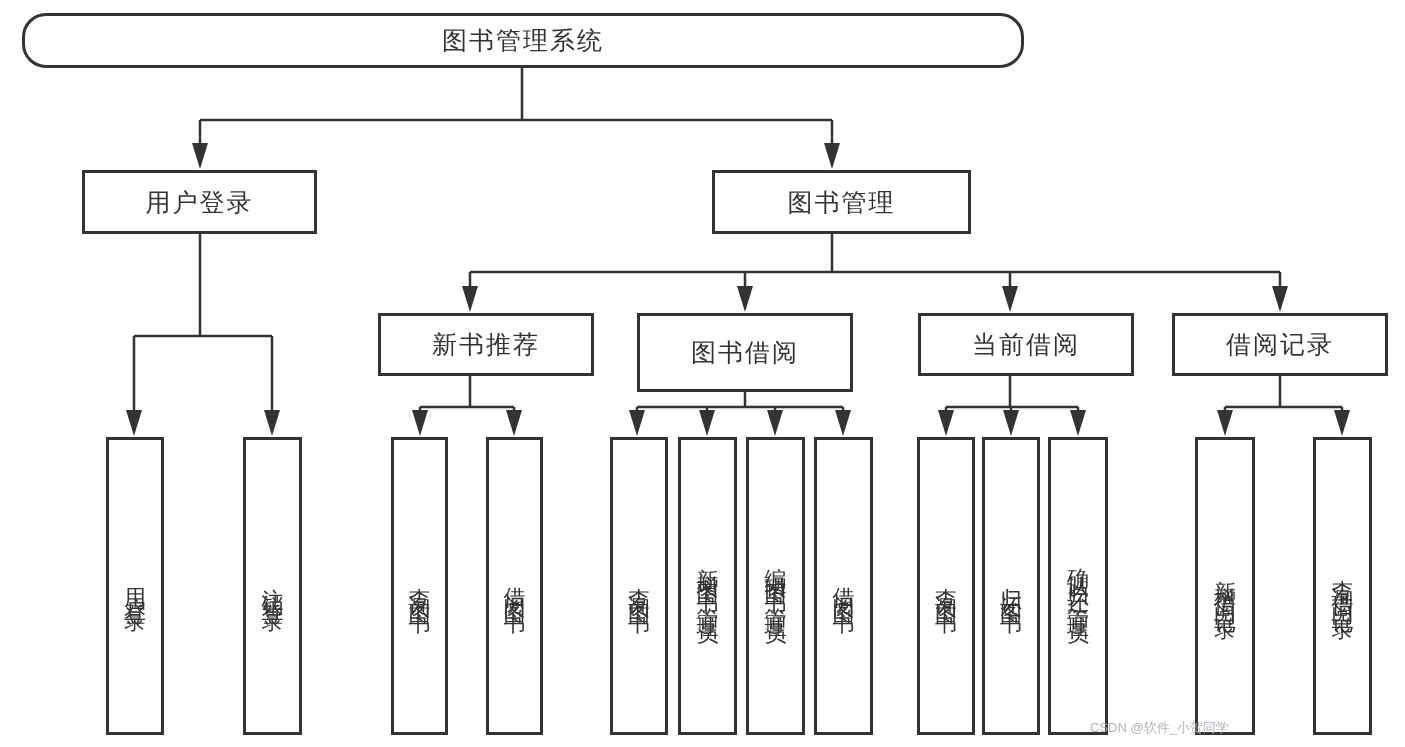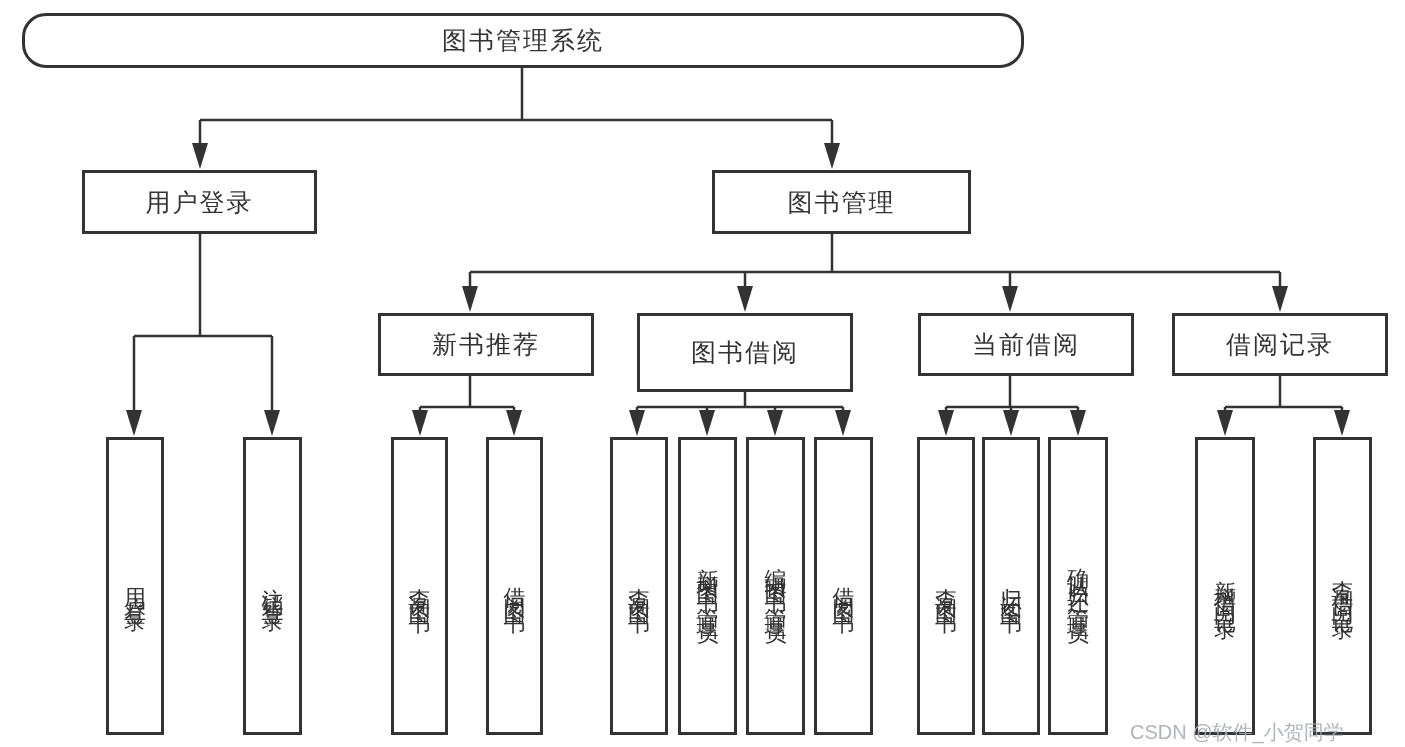--- a/index.html
+++ b/index.html
@@ -62,23 +62,23 @@
   .n-leaf-bor-add    { left: 678px;  width: 59px; }
   .n-leaf-bor-edit   { left: 746px;  width: 59px; }
   .n-leaf-bor-borrow { left: 814px;  width: 59px; }
   .n-leaf-cur-query  { left: 917px;  width: 58px; }
   .n-leaf-cur-return { left: 982px;  width: 58px; }
   .n-leaf-cur-confirm{ left: 1048px; width: 60px; }
   .n-leaf-rb-add     { left: 1195px; width: 60px; }
   .n-leaf-rb-query   { left: 1313px; width: 59px; }
   .watermark {
     position: absolute;
-    left: 1130px;
+    left: 1090px;
     top: 719px;
-    font-size: 20px;
+    font-size: 13px;
     color: rgba(168, 173, 181, 0.92);
     white-space: nowrap;
     z-index: 5;
   }
 </style>
 </head>
 <body>
 
 <div class="canvas">
 

